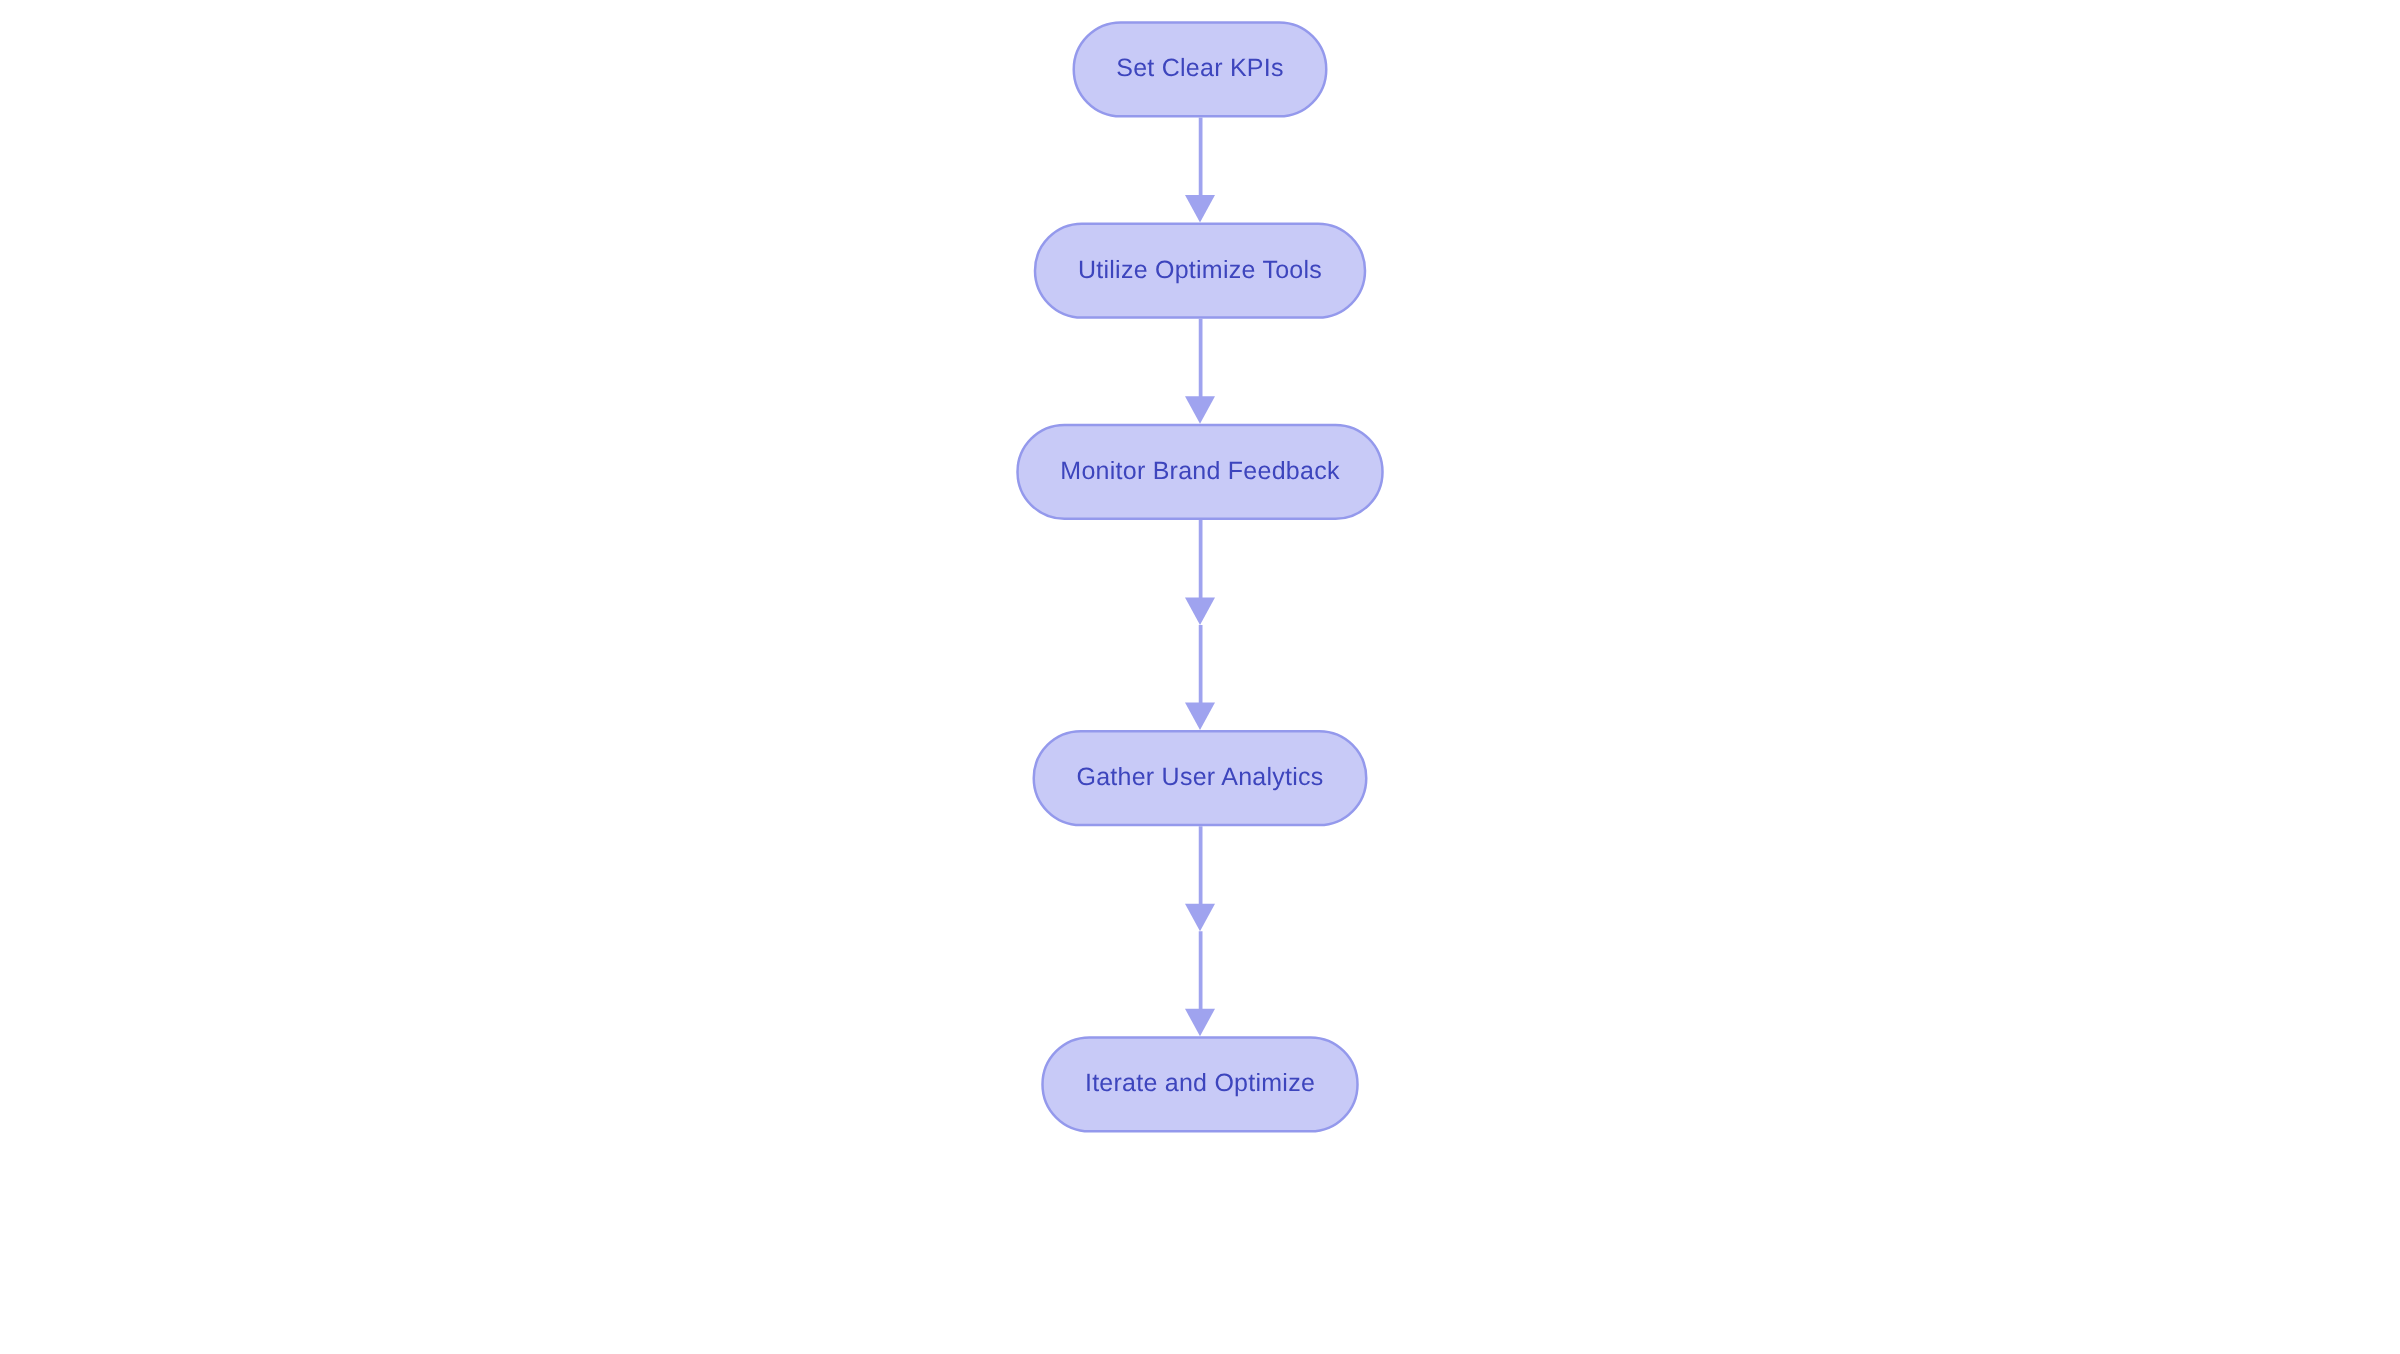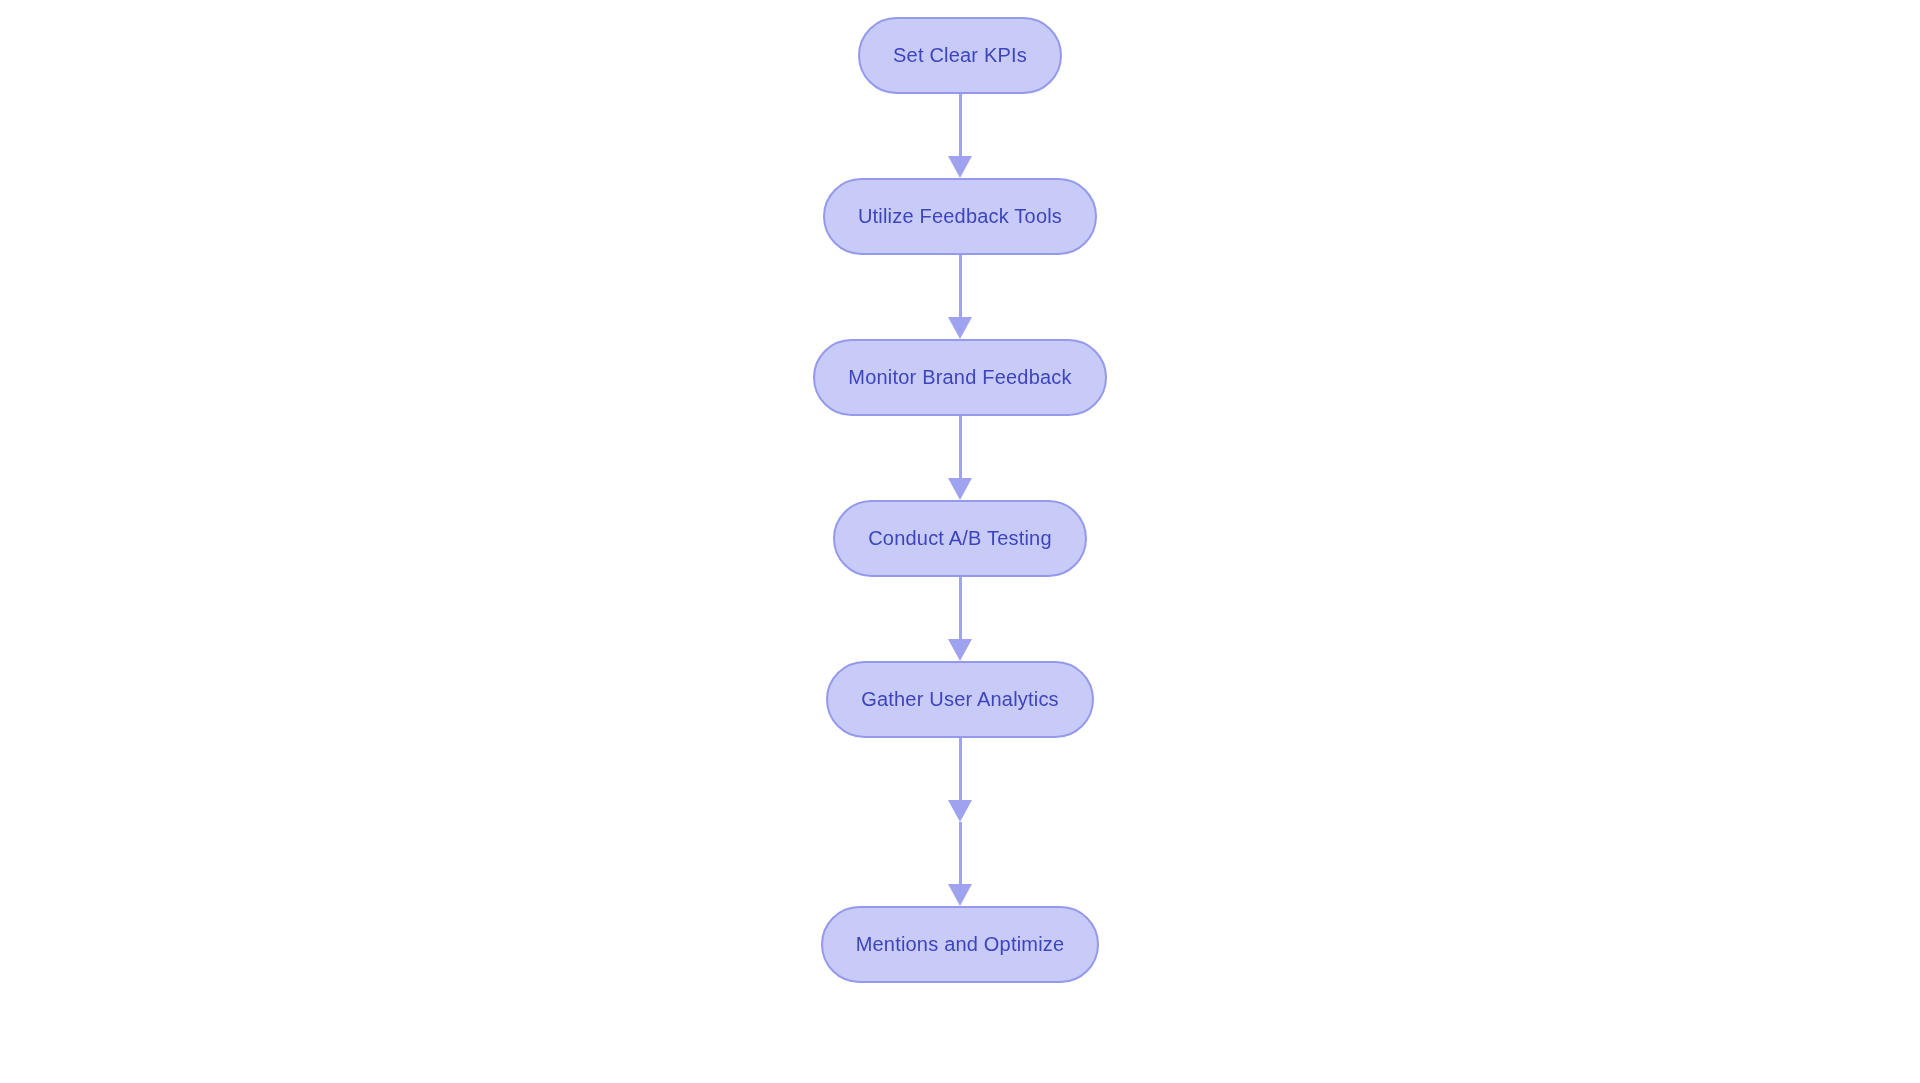--- a/index.html
+++ b/index.html
@@ -70,40 +70,37 @@
   <div class="node">
     <span>Set Clear KPIs</span>
   </div>
 
   <div class="connector">
     <div class="line"></div>
     <div class="head"></div>
   </div>
 
   <div class="node">
-    <span>Utilize Feedback Tools</span>
+    <span>Utilize Optimize Tools</span>
   </div>
 
   <div class="connector">
     <div class="line"></div>
     <div class="head"></div>
   </div>
 
   <div class="node">
     <span>Monitor Brand Feedback</span>
   </div>
 
   <div class="connector">
     <div class="line"></div>
     <div class="head"></div>
   </div>
 
-  <div class="node">
-    <span>Conduct A/B Testing</span>
-  </div>
 
   <div class="connector">
     <div class="line"></div>
     <div class="head"></div>
   </div>
 
   <div class="node">
     <span>Gather User Analytics</span>
   </div>
 
@@ -112,16 +109,16 @@
     <div class="head"></div>
   </div>
 
 
   <div class="connector">
     <div class="line"></div>
     <div class="head"></div>
   </div>
 
   <div class="node">
-    <span>Mentions and Optimize</span>
+    <span>Iterate and Optimize</span>
   </div>
 
 </div>
 
 </body></html>

